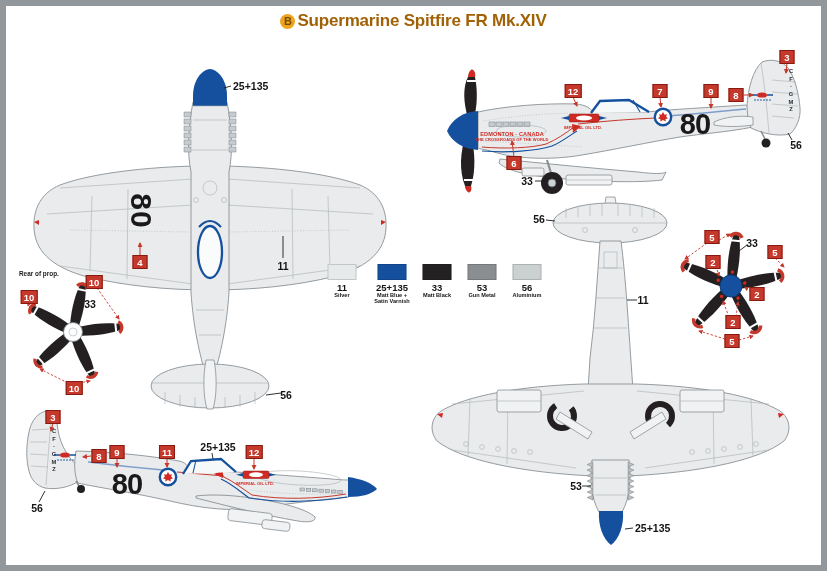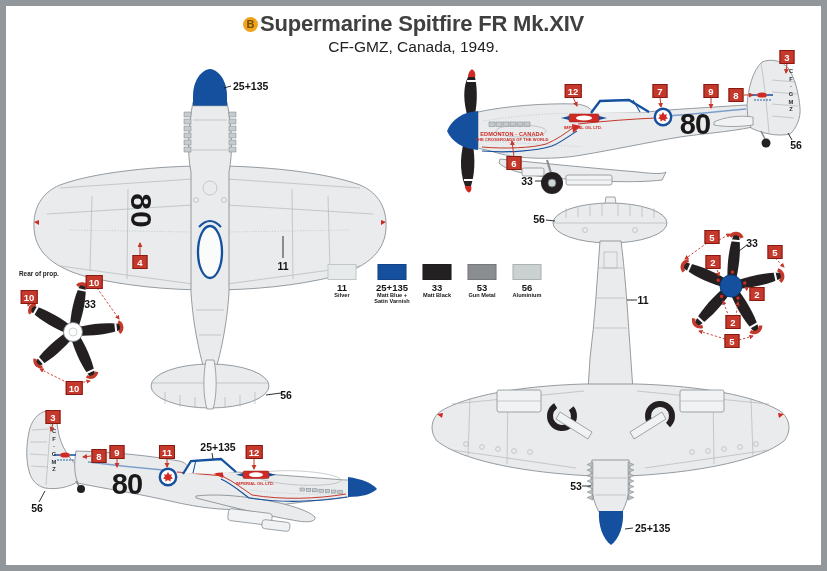--- a/index.html
+++ b/index.html
@@ -47,21 +47,21 @@
   .chip-num{position:absolute;transform:translate(-50%,0);font-weight:bold;font-size:9.5px;
         color:#141414;white-space:nowrap;z-index:10;}
   .chip-name{position:absolute;transform:translate(-50%,0) scale(0.7);transform-origin:center top;
         font-weight:bold;font-size:8px;color:#141414;text-align:center;line-height:1.15;
         white-space:nowrap;z-index:10;}
   
   .title{position:absolute;left:0;top:11px;width:100%;text-align:center;z-index:20;}
   .title-row{display:flex;align-items:center;justify-content:center;gap:2px;}
   .badge{width:15px;height:15px;border-radius:50%;background:#f0a41e;color:#744d04;
          font-weight:bold;font-size:11px;line-height:15px;text-align:center;flex:0 0 15px;}
-  .t-main{font-weight:bold;font-size:22px;color:#404040;letter-spacing:-0.2px;text-align:right;}
+  .t-main{font-weight:bold;font-size:17px;color:#a16207;letter-spacing:-0.2px;text-align:right;}
   .t-sub{font-size:15.5px;color:#222;margin-top:1px;}
 </style>
 </head>
 <body>
 
 <div class="sheet">
   <div class="frame"></div>
 
   <svg class="art" width="827" height="571" viewBox="0 0 827 571">
     <defs>
@@ -373,21 +373,20 @@
       <path class="blkl" d="M212,453 L213,459"></path>
       <path class="blkl" d="M39,502 L45,491"></path>
     </g>
   </svg>
 
   <div class="title">
     <div class="title-row">
       <span class="badge">B</span>
       <span class="t-main">Supermarine Spitfire FR Mk.XIV</span>
     </div>
-    <div class="t-sub">CF-GMZ, Canada, 1949.</div>
   </div>
 
   <div>
     <div class="chip" style="left: 342px; top: 264px; background: rgb(231, 234, 234);"></div>
     <div class="chip-num" style="left:342px;top:282px;">11</div>
     <div class="chip-name" style="left:342px;top:292px;">
         <div>Silver</div>
       </div>
 
     <div class="chip" style="left: 392px; top: 264px; background: rgb(21, 80, 158);"></div>

